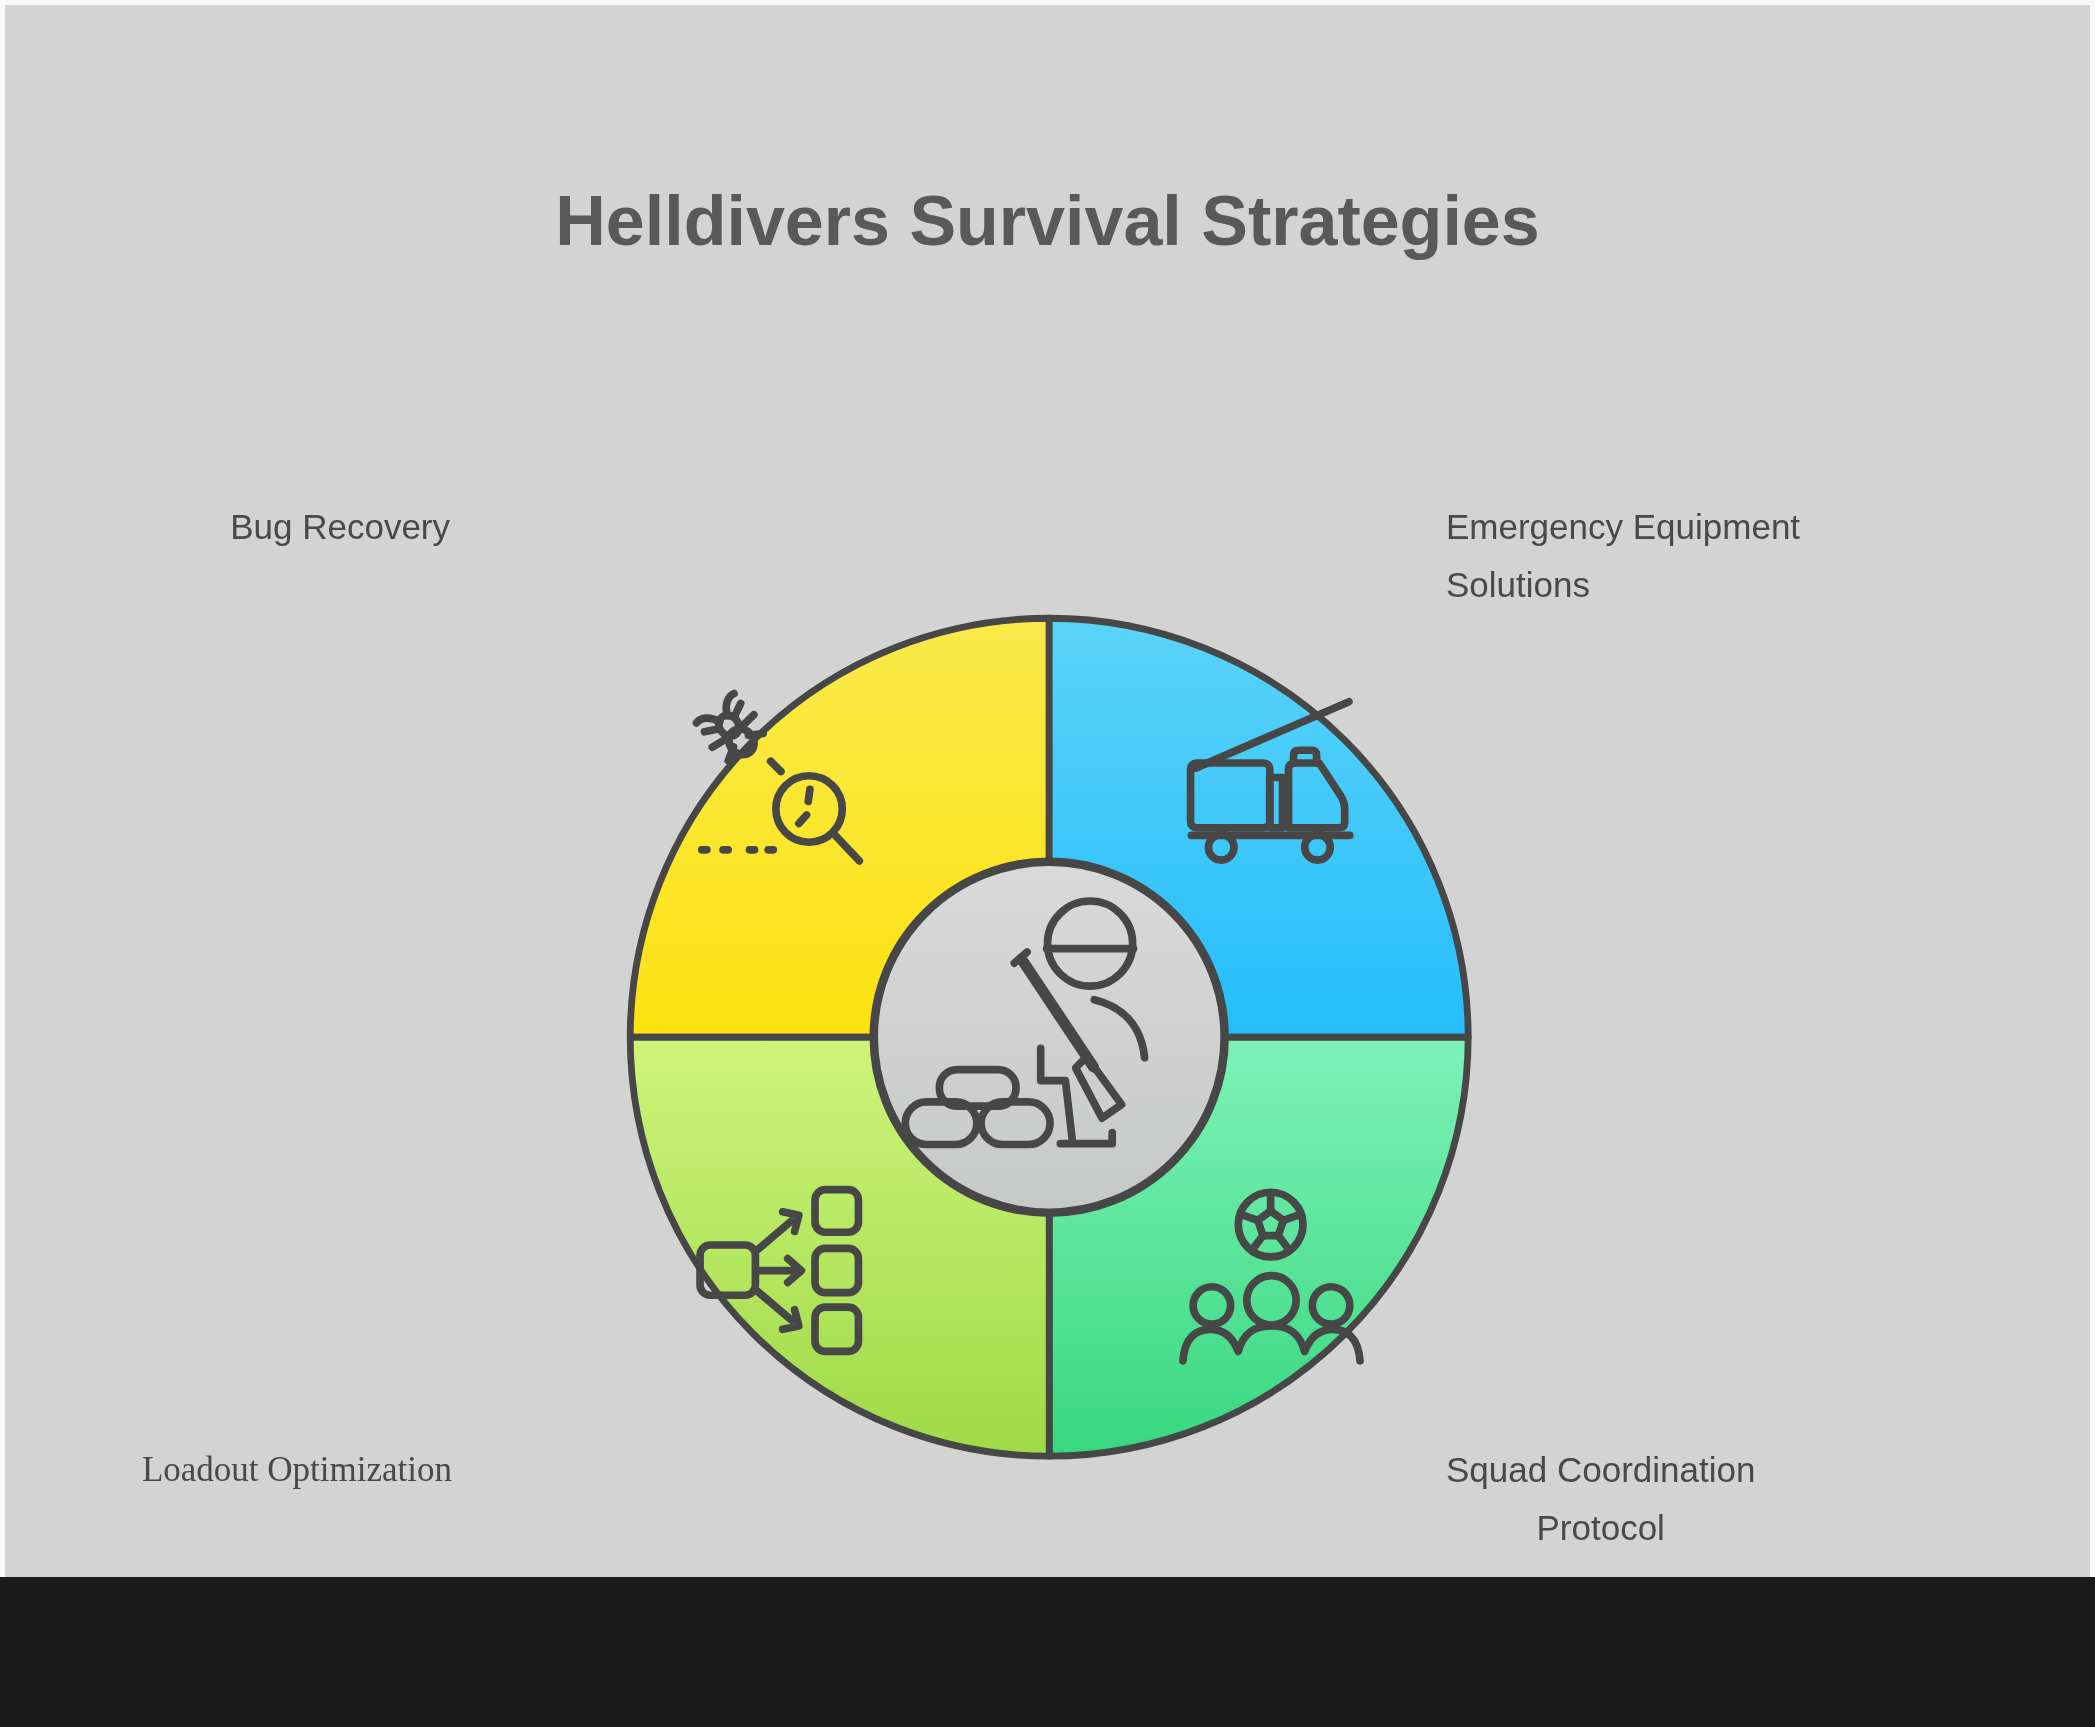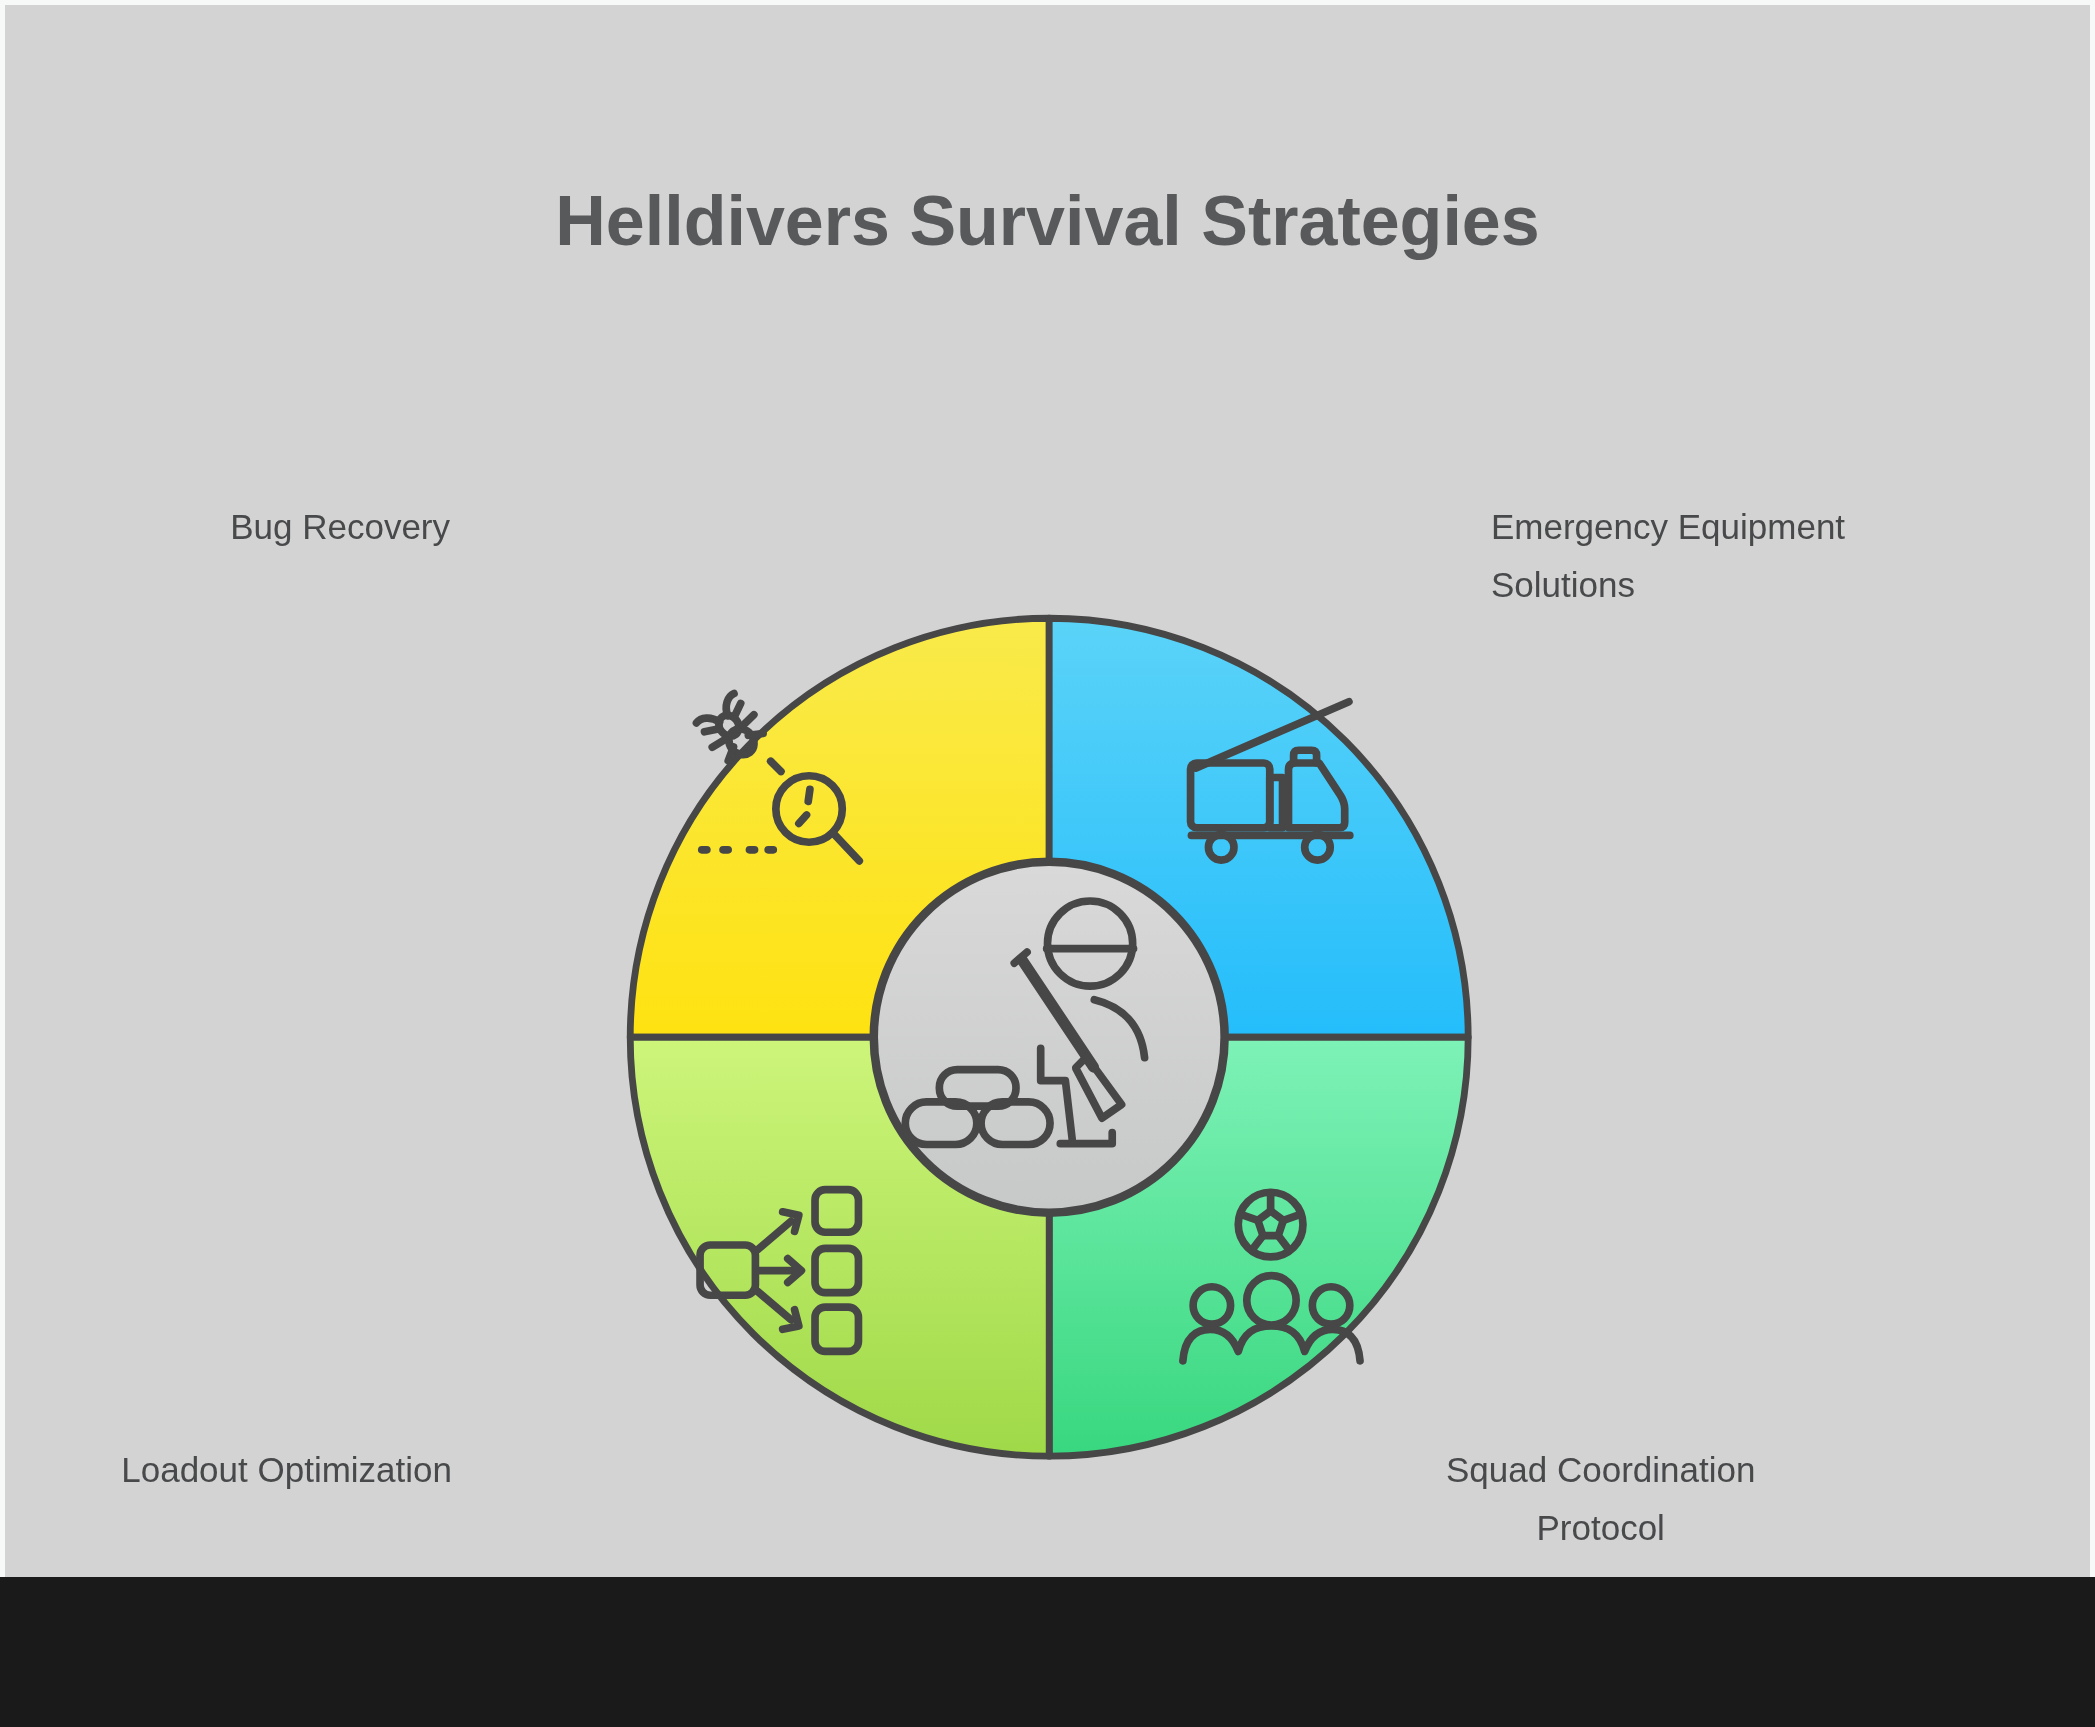--- a/index.html
+++ b/index.html
@@ -39,22 +39,22 @@
     stroke:var(--stroke);stroke-width:9;fill:none;
     stroke-linecap:round;stroke-linejoin:round;
   }
   .icon .thick{stroke-width:13;}
   .corner-label{
     position:absolute;
     font-size:35px;line-height:58px;color:var(--label-color);
     white-space:nowrap;
   }
   .lbl-tl{top:498px;right:1491px;text-align:right;}
-  .lbl-tr{top:498px;left:1446px;text-align:left;margin-left:45px;}
-  .lbl-bl{top:1441px;right:1489px;text-align:left;}
+  .lbl-tr{top:498px;left:1446px;text-align:left;}
+  .lbl-bl{top:1441px;right:1489px;text-align:left;font-family:Liberation Serif, serif;}
   .lbl-br{top:1441px;left:1446px;text-align:center;}
 </style>
 </head>
 <body>
 
 <div class="page">
   <div class="canvas"></div>
 
   <h1 class="title">Helldivers Survival Strategies</h1>
 

